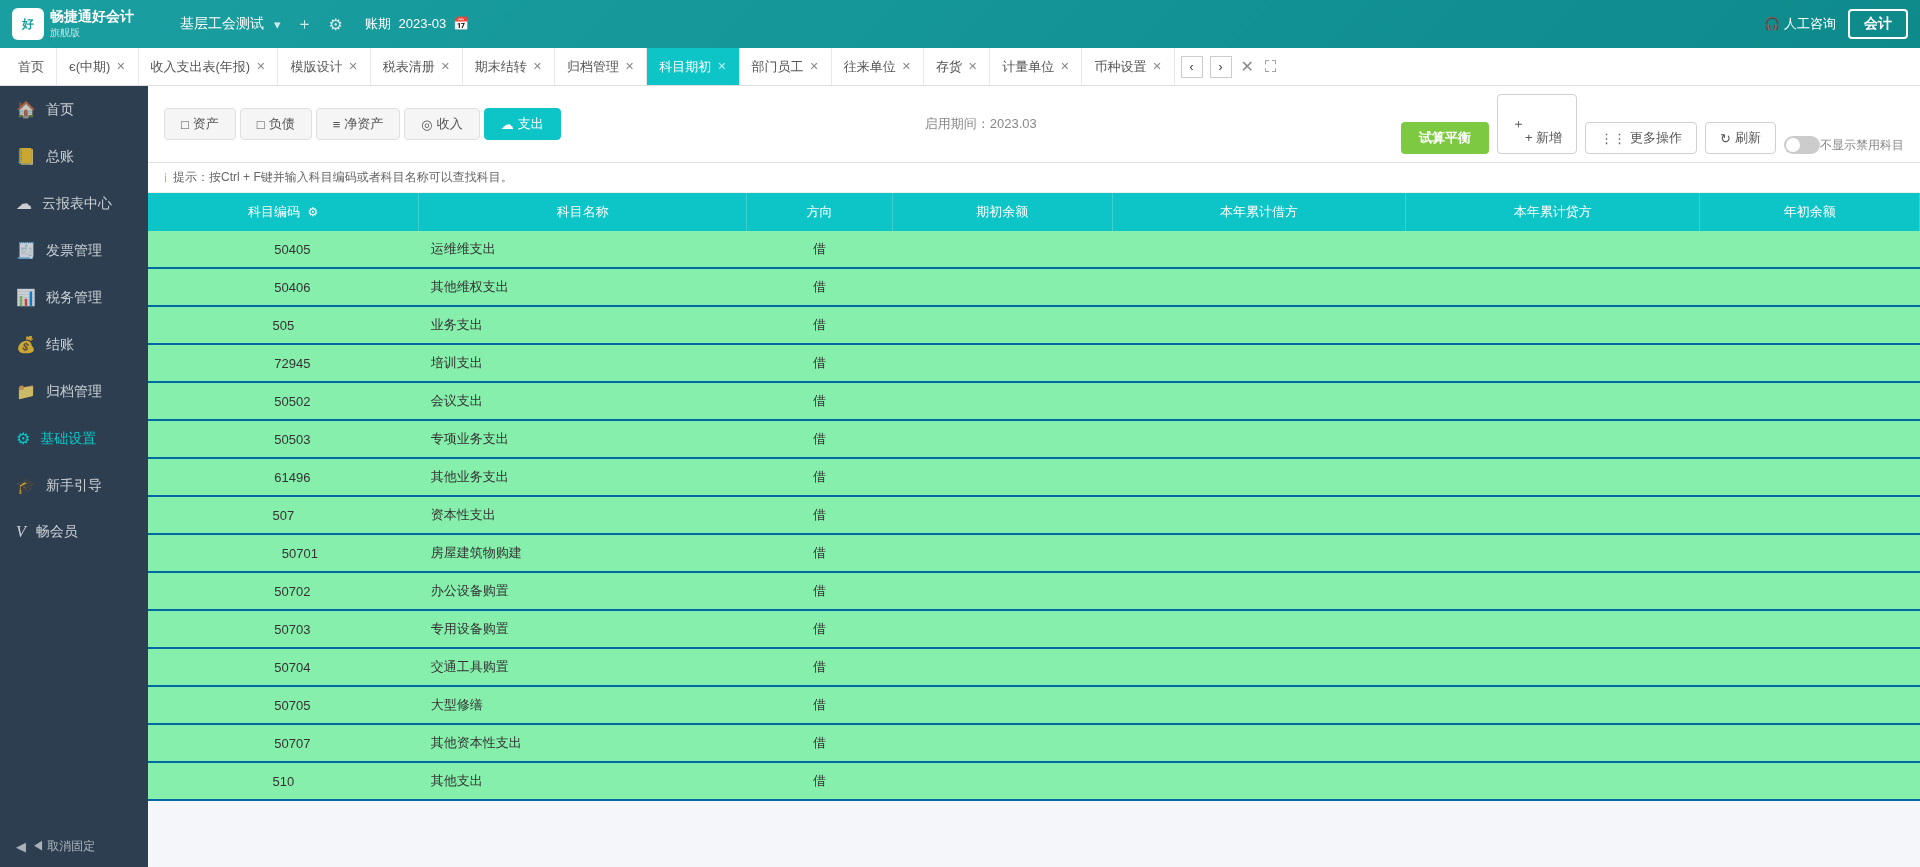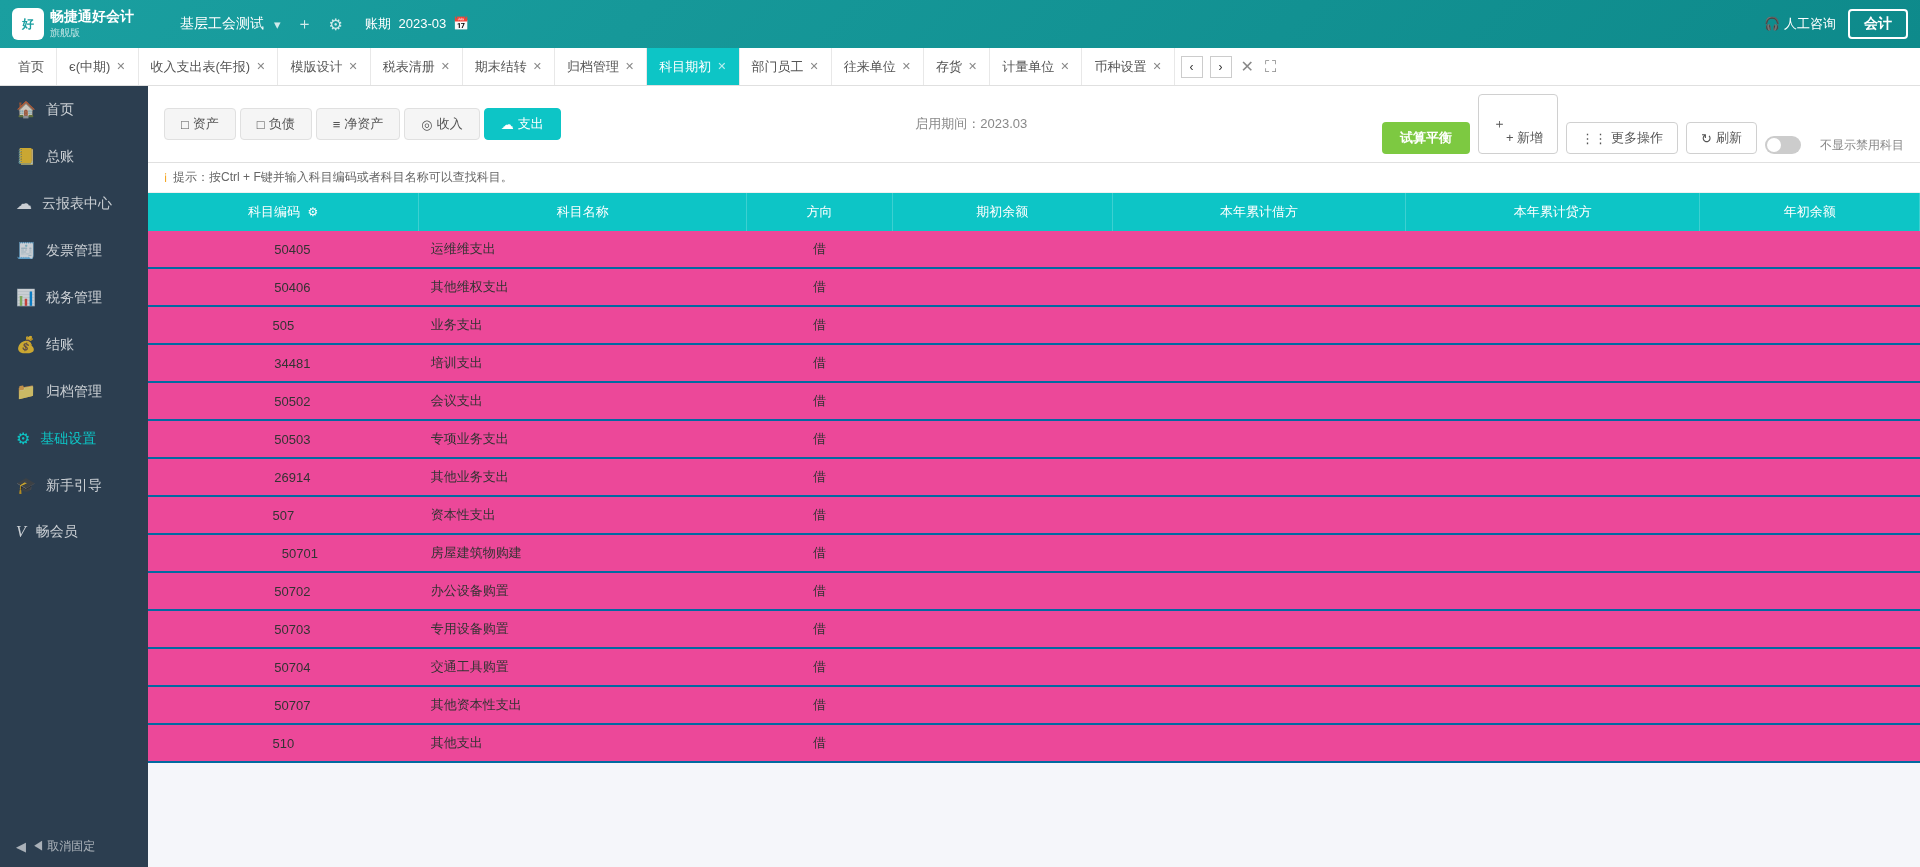--- a/index.html
+++ b/index.html
@@ -210,21 +210,21 @@
       border-radius: 4px;
       font-size: 13px;
       cursor: pointer;
       display: flex;
       align-items: center;
       gap: 4px;
     }
     .toggle-switch {
       display: flex;
       align-items: center;
-      gap: 19px;
+      gap: 0;
       margin-left: auto;
       font-size: 12px;
       color: #888;
     }
     .switch-track {
       width: 36px; height: 18px;
       background: #ccc;
       border-radius: 9px;
       position: relative;
       cursor: pointer;
@@ -239,21 +239,21 @@
 
     
     .table-wrapper {
       flex: 1;
       overflow-y: auto;
       overflow-x: hidden;
     }
     table {
       width: 100%;
       border-collapse: collapse;
-      background: #ec4899;
+      background: #86efac;
     }
     thead tr {
       background: #0dc5c6;
       color: #fff;
     }
     thead th {
       padding: 10px 12px;
       font-size: 13px;
       font-weight: normal;
       text-align: center;
@@ -466,21 +466,21 @@
             <tr style="font-weight: 500;">
               <td>505</td>
               <td style="text-align: left;">业务支出</td>
               <td>借</td>
               <td></td>
               <td></td>
               <td></td>
               <td></td>
             </tr>
             <tr>
-              <td style="padding-left: 30px;">34481</td>
+              <td style="padding-left: 30px;">72945</td>
               <td style="text-align: left;">培训支出</td>
               <td>借</td>
               <td></td>
               <td></td>
               <td></td>
               <td></td>
             </tr>
             <tr>
               <td style="padding-left: 30px;">50502</td>
               <td style="text-align: left;">会议支出</td>
@@ -493,21 +493,21 @@
             <tr>
               <td style="padding-left: 30px;">50503</td>
               <td style="text-align: left;">专项业务支出</td>
               <td>借</td>
               <td></td>
               <td></td>
               <td></td>
               <td></td>
             </tr>
             <tr>
-              <td style="padding-left: 30px;">26914</td>
+              <td style="padding-left: 30px;">61496</td>
               <td style="text-align: left;">其他业务支出</td>
               <td>借</td>
               <td></td>
               <td></td>
               <td></td>
               <td></td>
             </tr>
             <tr style="font-weight: 500;">
               <td>507</td>
               <td style="text-align: left;">资本性支出</td>
@@ -547,20 +547,29 @@
             <tr>
               <td style="padding-left: 30px;">50704</td>
               <td style="text-align: left;">交通工具购置</td>
               <td>借</td>
               <td></td>
               <td></td>
               <td></td>
               <td></td>
             </tr>
             <tr>
+              <td style="padding-left: 30px;">50705</td>
+              <td style="text-align: left;">大型修缮</td>
+              <td>借</td>
+              <td></td>
+              <td></td>
+              <td></td>
+              <td></td>
+            </tr>
+            <tr>
               <td style="padding-left: 30px;">50707</td>
               <td style="text-align: left;">其他资本性支出</td>
               <td>借</td>
               <td></td>
               <td></td>
               <td></td>
               <td></td>
             </tr>
             <tr style="font-weight: 500;">
               <td>510</td>

